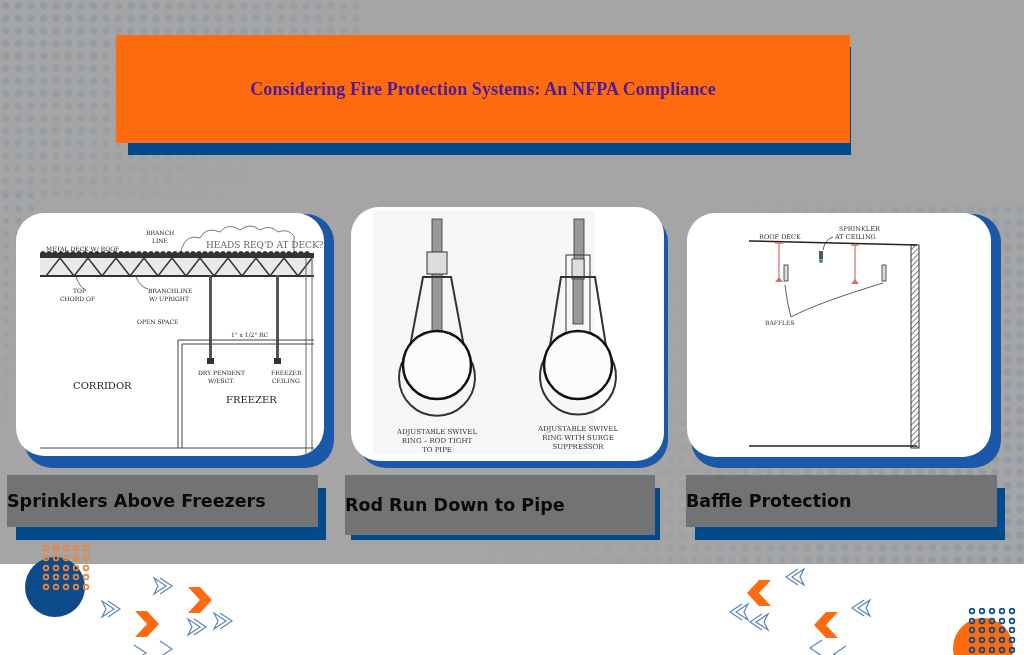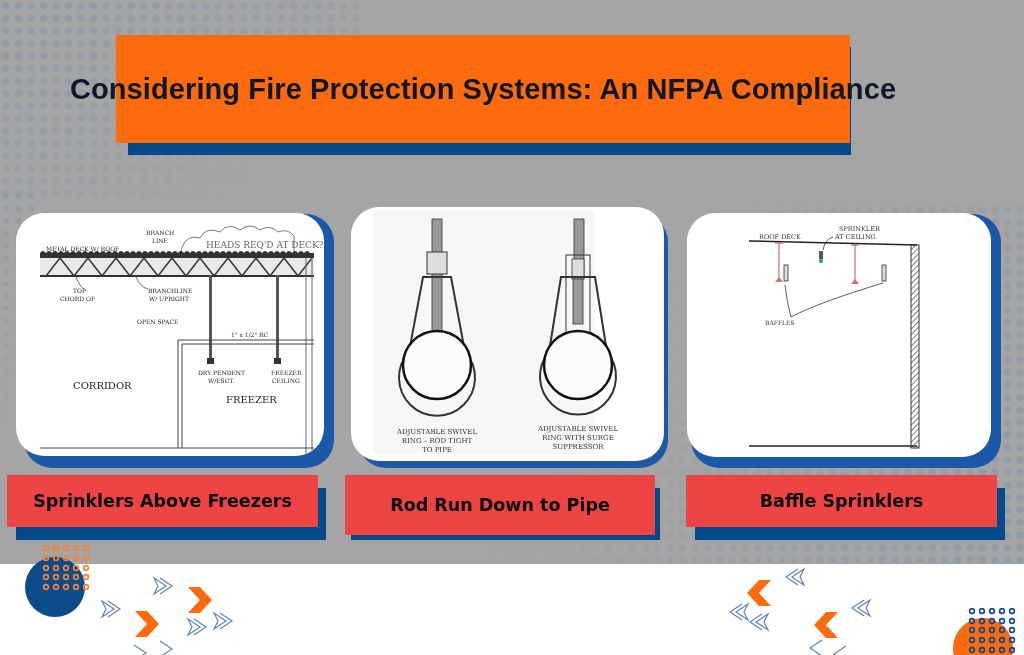--- a/index.html
+++ b/index.html
@@ -5,28 +5,28 @@
   * { box-sizing: border-box; margin: 0; padding: 0; }
   html, body { width: 1024px; height: 655px; overflow: hidden; }
   body { position: relative; background: #a5a5a5; font-family: "DejaVu Sans", sans-serif; }
   .gray-area { position: absolute; left: 0; top: 0; width: 1024px; height: 564px; background: #a5a5a5; overflow: hidden; }
   .dots { position: absolute; }
   .white-strip { position: absolute; left: 0; top: 564px; width: 1024px; height: 91px; background: #ffffff; overflow: hidden; }
 
   .title-shadow { position: absolute; left: 128px; top: 47px; width: 223px; height: 108px; background: #034a8a; }
   .title-shadow { width: 723px; }
   .title-box { position: absolute; left: 116px; top: 35px; width: 734px; height: 108px; background: #fe6b0f; display: flex; align-items: center; justify-content: center; }
-  .title-text { font-family: Liberation Sans, sans-serif; font-weight: bold; font-size: 29px; color: #0f172a; letter-spacing: 0.1px; white-space: nowrap; }
+  .title-text { font-family: Liberation Serif, serif; font-weight: bold; font-size: 18px; color: #4c1d95; letter-spacing: 0.1px; white-space: nowrap; }
 
   .card-shadow { position: absolute; background: #1c58a8; border-radius: 28px; }
   .card { position: absolute; background: #ffffff; border-radius: 28px; overflow: hidden; }
   .card svg { position: absolute; left: 0; top: 0; }
 
   .cap-shadow { position: absolute; background: #034a8a; }
-  .cap { position: absolute; background: #ef4444; display: flex; align-items: center; justify-content: center; }
+  .cap { position: absolute; background: #737373; display: flex; align-items: center; justify-content: flex-start; }
   .cap-text { font-weight: bold; font-size: 17.5px; color: #0a0a0a; white-space: nowrap; }
 </style>
 </head>
 <body>
 
 <div class="gray-area">
 
   <svg class="dots" width="360" height="200" style="left:0;top:0">
     <defs>
       <pattern id="dp1" width="12.5" height="12.5" patternUnits="userSpaceOnUse">
@@ -193,21 +193,21 @@
     <span class="cap-text">Sprinklers Above Freezers</span>
   </div>
 
   <div class="cap-shadow" style="left:351px;top:488px;width:309px;height:52px;"></div>
   <div class="cap" style="left:345px;top:475px;width:310px;height:60px;">
     <span class="cap-text">Rod Run Down to Pipe</span>
   </div>
 
   <div class="cap-shadow" style="left:695px;top:488px;width:310px;height:52px;"></div>
   <div class="cap" style="left:686px;top:475px;width:311px;height:52px;">
-    <span class="cap-text">Baffle Sprinklers</span>
+    <span class="cap-text">Baffle Protection</span>
   </div>
 </div>
 
 <svg width="80" height="80" style="position:absolute;left:22px;top:540px;z-index:2" viewBox="0 0 80 80">
   <circle cx="33" cy="47" r="30" fill="#0c4a8a"></circle>
   <g fill="none" stroke="#f0843a" stroke-width="1.6">
     <circle cx="24" cy="8" r="2.4"></circle>
       <circle cx="34" cy="8" r="2.4"></circle>
       <circle cx="44" cy="8" r="2.4"></circle>
       <circle cx="54" cy="8" r="2.4"></circle>

